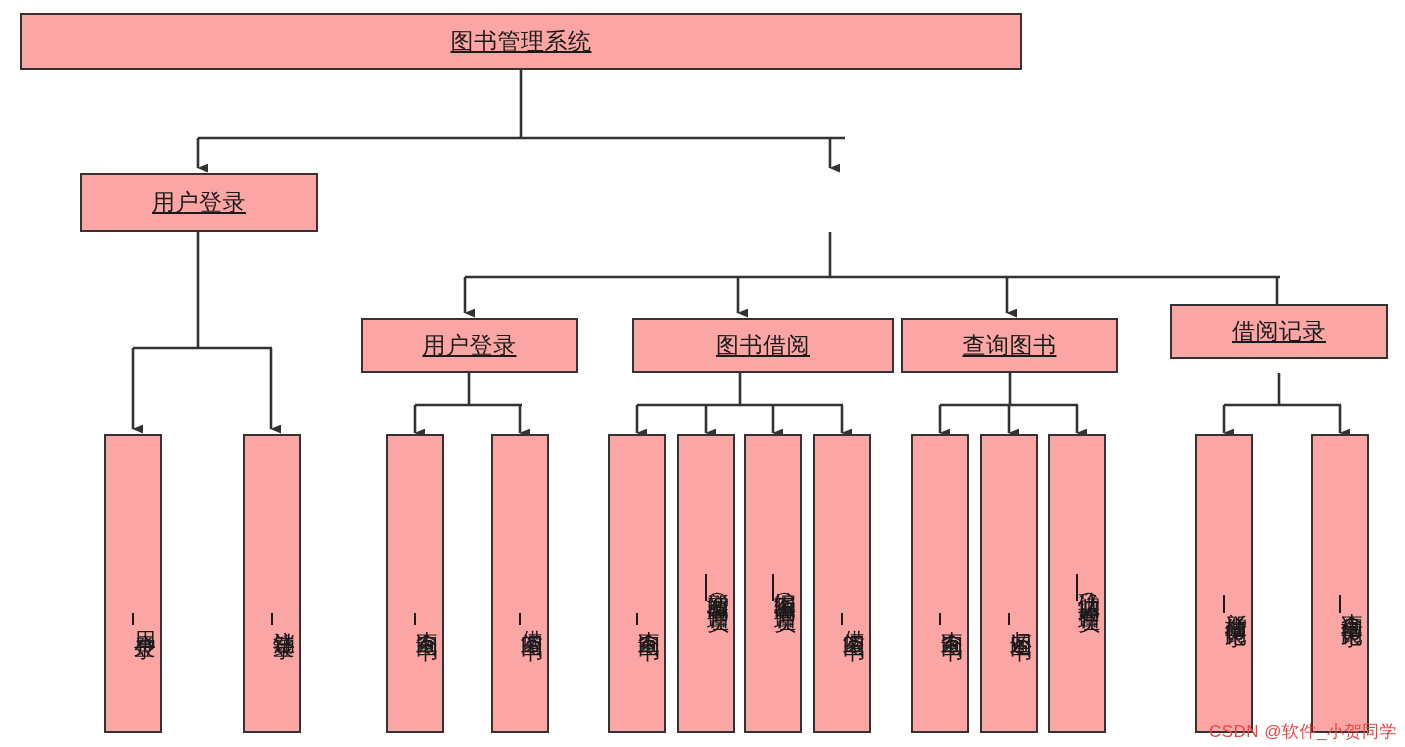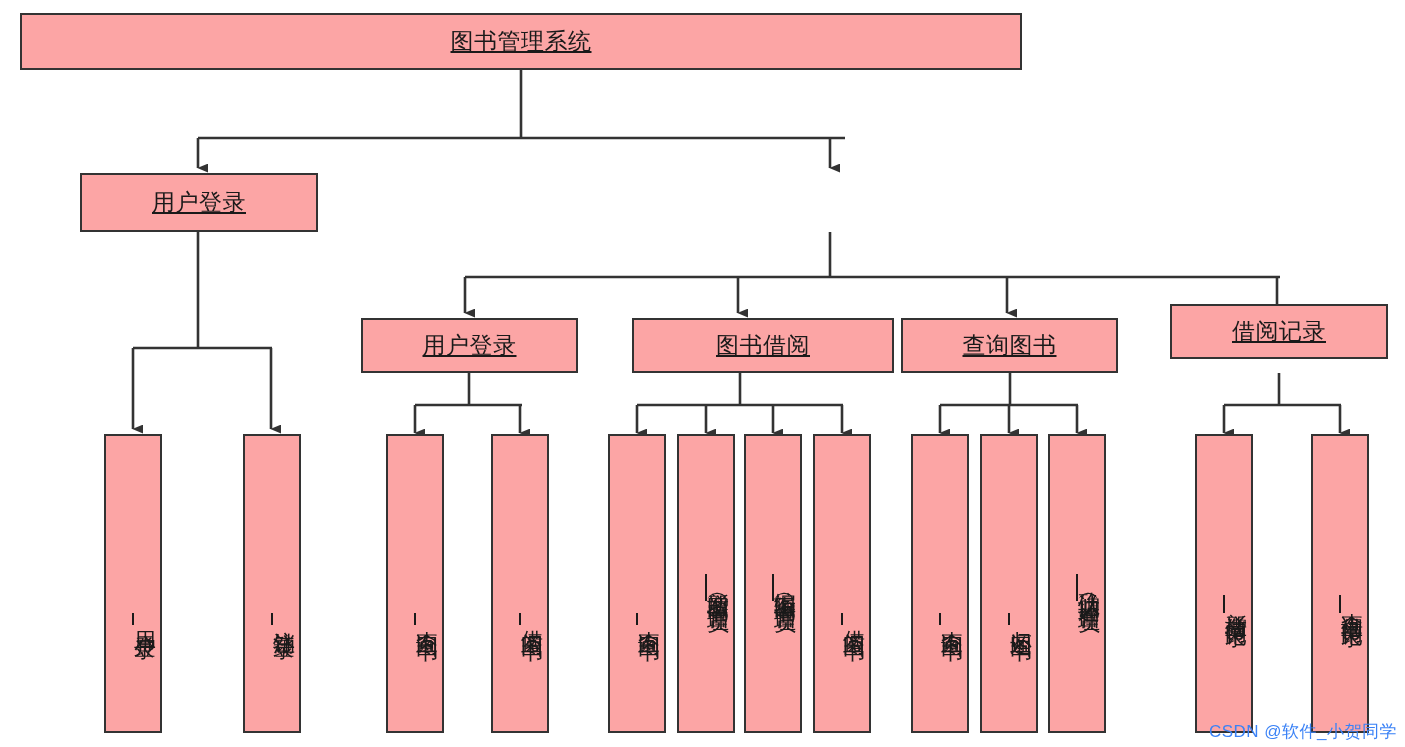--- a/index.html
+++ b/index.html
@@ -56,21 +56,21 @@
     align-items: flex-start;
   }
   .node.vertical > span {
     display: block;
   }
   #watermark {
     position: absolute;
     right: 8px;
     bottom: 4px;
     font-size: 17px;
-    color: #3b82f6;
+    color: #ef4444;
     white-space: nowrap;
     letter-spacing: 0.5px;
   }
 </style>
 </head>
 <body>
 
 <div id="diagram-root">
 
   <svg id="connector-layer" width="1405" height="747" viewBox="0 0 1405 747">

